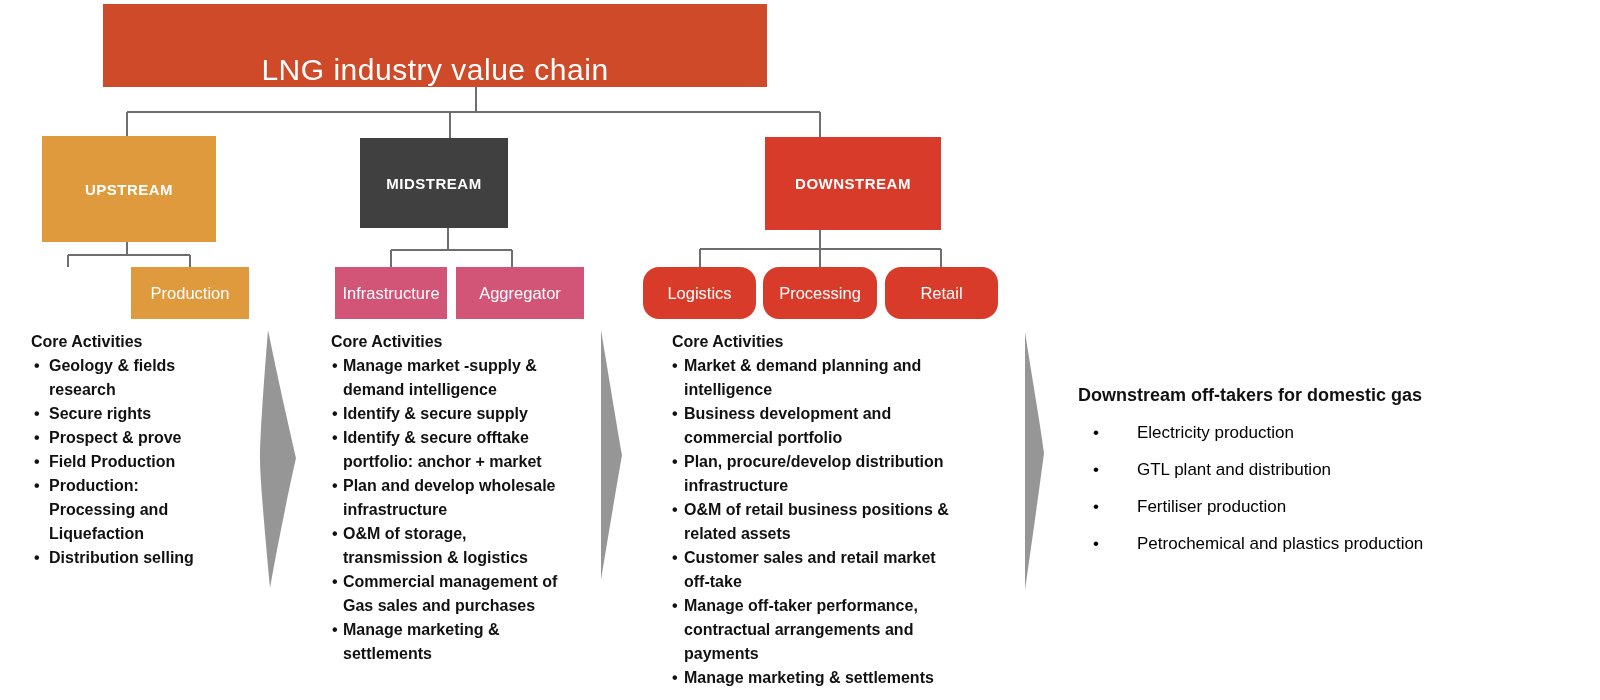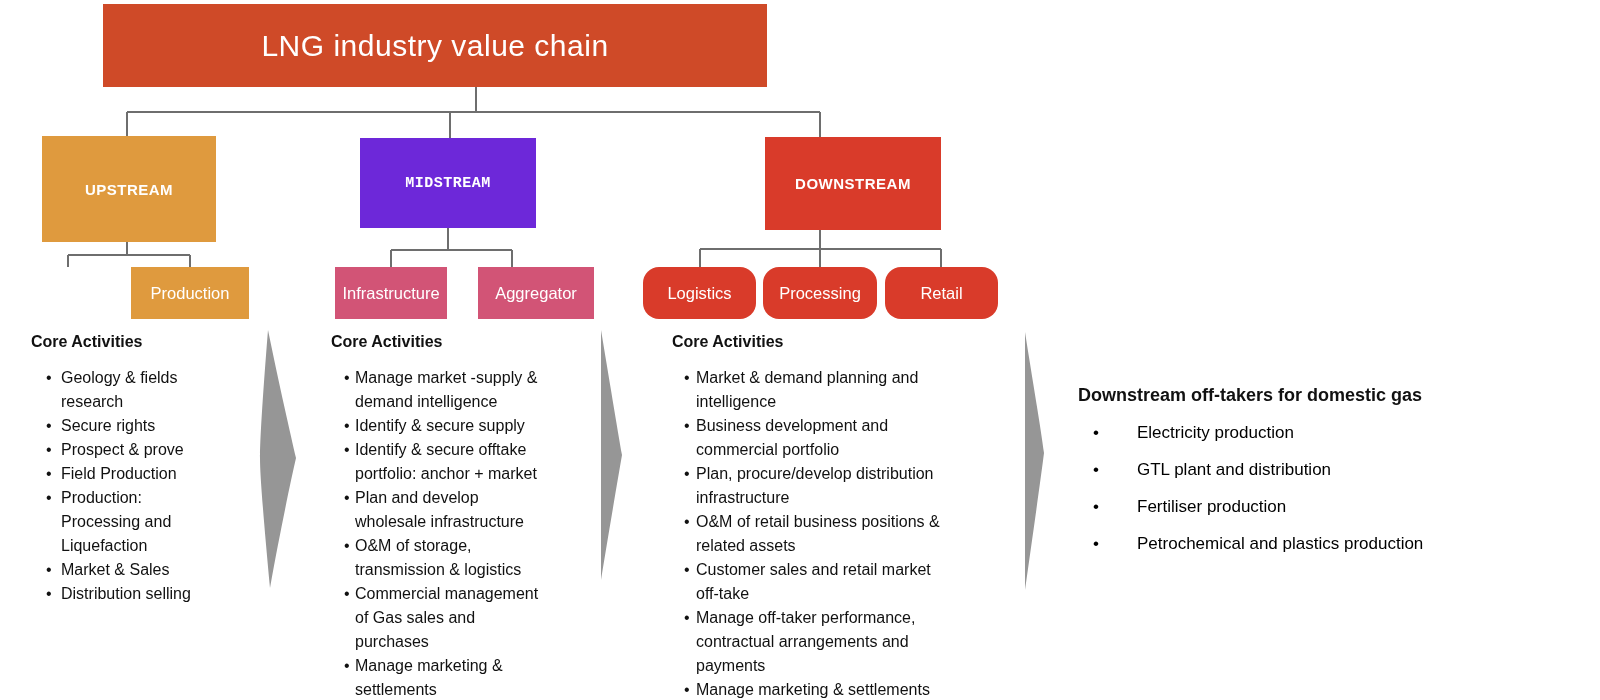--- a/index.html
+++ b/index.html
@@ -4,53 +4,53 @@
 <style>
   html,body{margin:0;padding:0;background:#ffffff;}
   .canvas{
     position:relative;width:1600px;height:700px;background:#ffffff;overflow:hidden;
     font-family:"Liberation Sans","DejaVu Sans",sans-serif;color:#1a1a1a;
   }
   svg.overlay{position:absolute;left:0;top:0;width:1600px;height:700px;}
 
   .banner{
     position:absolute;left:103px;top:4px;width:664px;height:83px;
-    background:#cf4a28;display:flex;align-items:center;justify-content:center;
+    background:#cf4a28;display:flex;align-items:flex-end;justify-content:center;
   }
   .banner span{color:#ffffff;font-size:30px;letter-spacing:0.5px;}
 
   .stream-box{
     position:absolute;display:flex;align-items:center;justify-content:center;
     color:#ffffff;font-weight:bold;font-size:15px;letter-spacing:0.5px;text-align:center;
   }
   .stream-upstream{left:42px;top:136px;width:174px;height:106px;background:#df9a3e;}
-  .stream-midstream{left:360px;top:138px;width:176px;height:90px;background:#6d28d9;font-family:Liberation Mono, monospace;}
+  .stream-midstream{left:360px;top:138px;width:148px;height:90px;background:#404040;}
   .stream-downstream{left:765px;top:137px;width:176px;height:93px;background:#d93b2a;}
 
   .sub-box{
     position:absolute;top:267px;height:52px;display:flex;align-items:center;justify-content:center;
     color:#ffffff;font-size:16.5px;text-align:center;
   }
   .sub-orange{background:#df9a3e;}
   .sub-pink{background:#d25476;}
   .sub-red{background:#d93b2a;border-radius:16px;}
   .sub-exploration{left:14px;width:108px;}
   .sub-production{left:131px;width:118px;}
   .sub-infrastructure{left:335px;width:112px;}
-  .sub-aggregator{left:456px;width:116px;margin-left:22px;}
+  .sub-aggregator{left:456px;width:128px;}
   .sub-logistics{left:643px;width:113px;}
   .sub-processing{left:763px;width:114px;}
   .sub-retail{left:885px;width:113px;}
 
   .col{position:absolute;top:330px;font-size:16px;line-height:24px;color:#111111;}
   .col-upstream{left:31px;width:196px;}
   .col-midstream{left:331px;width:233px;}
   .col-downstream{left:672px;width:283px;}
   .col-head{font-weight:bold;font-size:16px;line-height:24px;}
-  .col ul{list-style:none;margin:12px;padding:0;}
+  .col ul{list-style:none;margin:0;padding:0;font-weight:bold;}
   .col li{position:relative;}
   .col-upstream li{padding-left:18px;}
   .col-upstream li::before{content:"\2022";position:absolute;left:3px;}
   .col-midstream li{padding-left:12px;}
   .col-midstream li::before{content:"\2022";position:absolute;left:1px;}
   .col-downstream li{padding-left:12px;}
   .col-downstream li::before{content:"\2022";position:absolute;left:0px;}
 
   .offtakers{position:absolute;left:1078px;top:383px;width:430px;}
   .offtakers-title{font-weight:bold;font-size:18px;line-height:24px;color:#111111;margin-bottom:15px;}
@@ -89,21 +89,20 @@
   <div class="sub-box sub-red sub-retail">Retail</div>
 
   <div class="col col-upstream">
     <div class="col-head">Core Activities</div>
     <ul>
       <li>Geology &amp; fields research</li>
       <li>Secure rights</li>
       <li>Prospect &amp; prove</li>
       <li>Field Production</li>
       <li>Production: Processing and Liquefaction</li>
-      <li>Market &amp; Sales</li>
       <li>Distribution selling</li>
     </ul>
   </div>
 
   <div class="col col-midstream">
     <div class="col-head">Core Activities</div>
     <ul>
       <li>Manage market -supply &amp; demand intelligence</li>
       <li>Identify &amp; secure supply</li>
       <li>Identify &amp; secure offtake portfolio: anchor + market</li>

